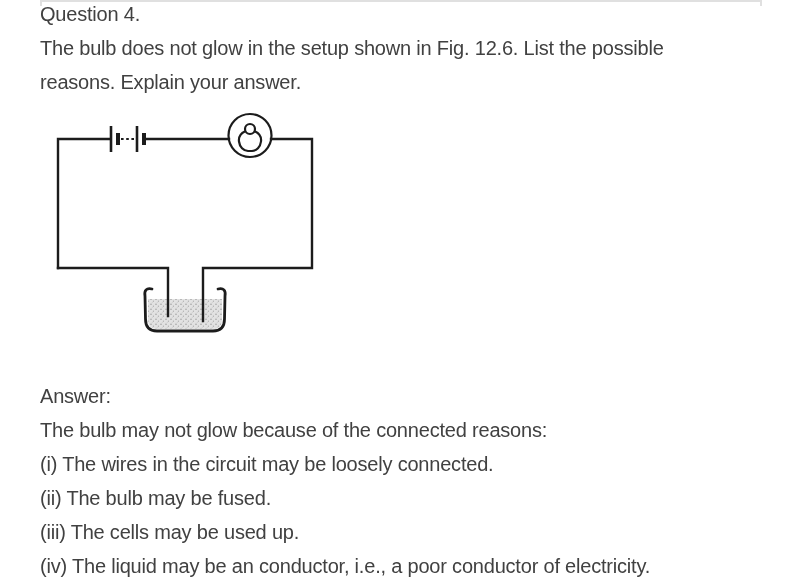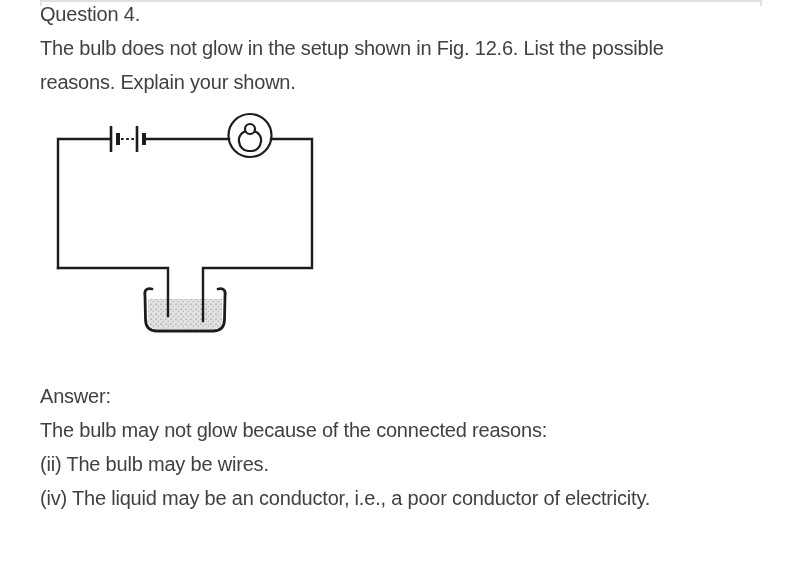--- a/index.html
+++ b/index.html
@@ -71,21 +71,21 @@
 </head>
 <body>
 
 <div class="divider"></div>
 <div class="divider-tick left"></div>
 <div class="divider-tick right"></div>
 
 <div id="question-block">
   <div class="textline">Question 4.</div>
   <div class="textline">The bulb does not glow in the setup shown in Fig. 12.6. List the possible</div>
-  <div class="textline">reasons. Explain your shown.</div>
+  <div class="textline">reasons. Explain your answer.</div>
 </div>
 
 <div id="figure-wrap">
   <svg width="300" height="240" viewBox="0 0 300 240" role="img">
     <defs>
       <pattern id="stipple" width="5" height="5" patternUnits="userSpaceOnUse">
         <rect width="5" height="5" fill="#e2e2e2"></rect>
         <circle cx="1" cy="1.2" r="0.7" fill="#969696"></circle>
         <circle cx="3.4" cy="3.2" r="0.6" fill="#a8a8a8"></circle>
         <circle cx="2.2" cy="4.4" r="0.45" fill="#b4b4b4"></circle>
@@ -120,15 +120,17 @@
       <circle class="thin" cx="210" cy="32.5" r="21.5"></circle>
       <circle class="thin" cx="210" cy="26" r="5"></circle>
       <path class="thin" d="M 205.2,28.3 C 200.5,30.5 198.5,34.5 199,38.5 C 199.6,44 203.5,47.6 208,48 L 212,48 C 216.5,47.6 220.4,44 221,38.5 C 221.5,34.5 219.5,30.5 214.8,28.3"></path>
     </g>
   </svg>
 </div>
 
 <div id="answer-block">
   <div class="textline">Answer:</div>
   <div class="textline">The bulb may not glow because of the connected reasons:</div>
-  <div class="textline">(ii) The bulb may be wires.</div>
+  <div class="textline">(i) The wires in the circuit may be loosely connected.</div>
+  <div class="textline">(ii) The bulb may be fused.</div>
+  <div class="textline">(iii) The cells may be used up.</div>
   <div class="textline">(iv) The liquid may be an conductor, i.e., a poor conductor of electricity.</div>
 </div>
 
 </body></html>

